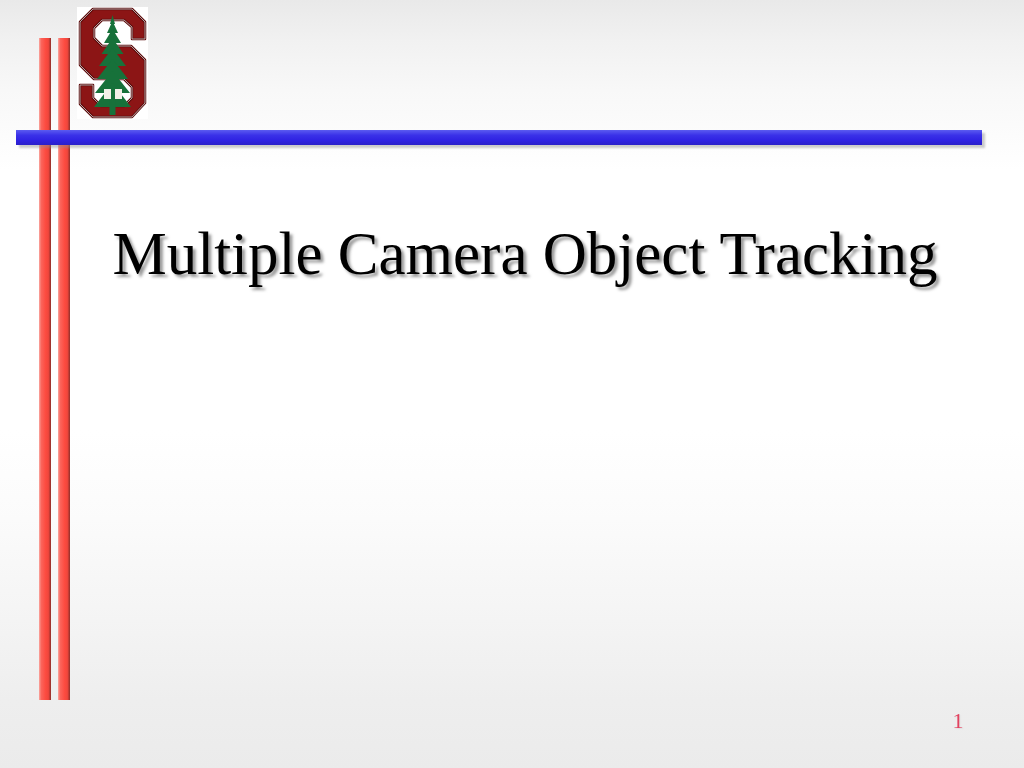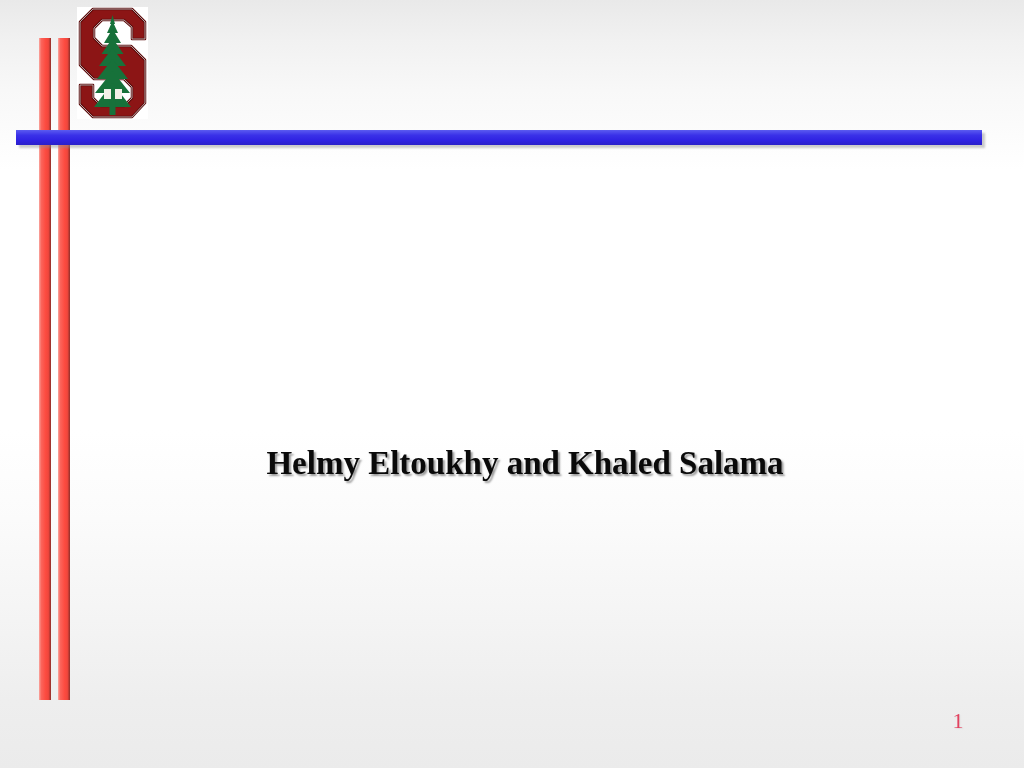--- a/index.html
+++ b/index.html
@@ -160,19 +160,19 @@
         <rect x="32.5" y="86" width="6" height="22"></rect>
       </g>
 
       <rect x="27" y="82" width="7" height="10" fill="#f3f0e8"></rect>
       <rect x="38" y="82" width="7" height="10" fill="#f3f0e8"></rect>
     </svg>
   </div>
 
   <div id="hbar"></div>
 
+  <div id="title">Multiple Camera Object Tracking</div>
 
-  <div id="subtitle">Helmy Eltoukhy and Khaled Salama</div>
 
 
   <div id="page-number">1</div>
 
 </div>
 
 </body></html>

